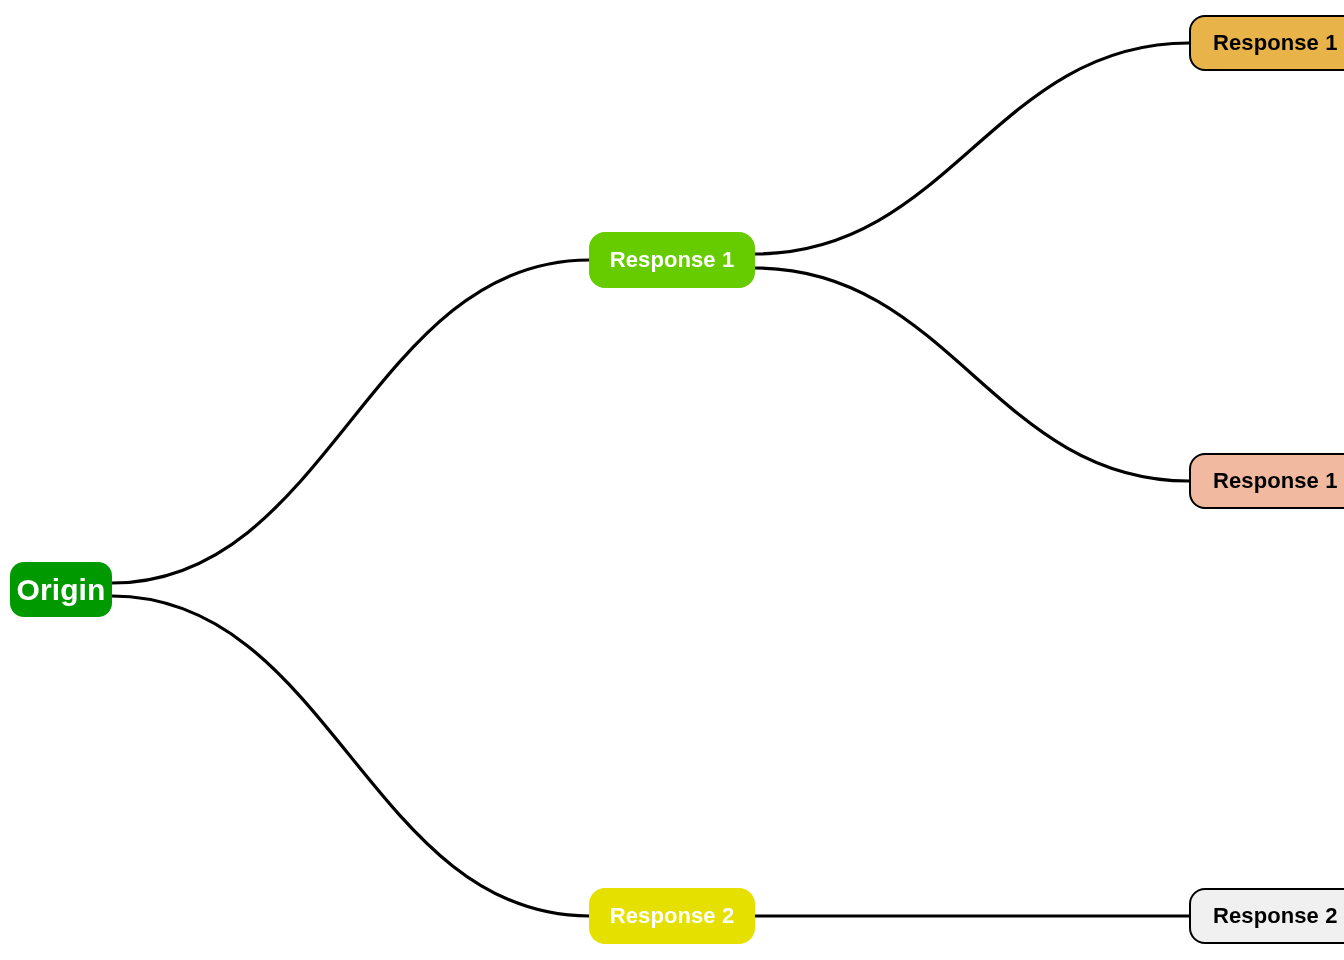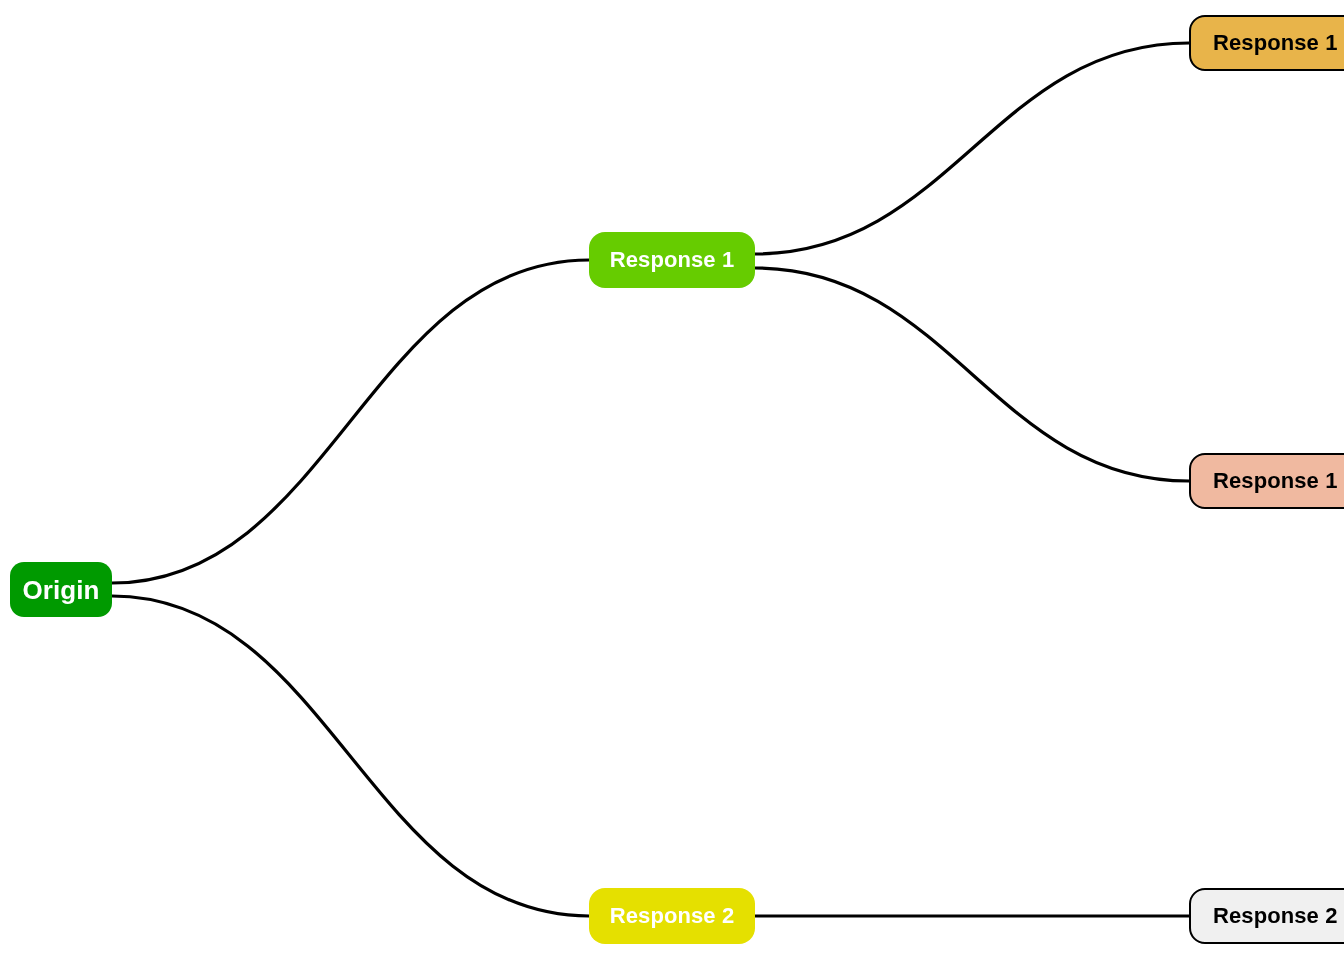--- a/index.html
+++ b/index.html
@@ -44,21 +44,21 @@
     user-select: none;
   }
   .node-label {
     display: block;
     line-height: 1;
   }
   
   .node.lvl-origin {
     border-radius: 14px;
     color: #ffffff;
-    font-size: 26px;
+    font-size: 30px;
     border: none;
   }
   
   .node.lvl-mid {
     border-radius: 16px;
     color: #ffffff;
     font-size: 22px;
     border: none;
   }
   

